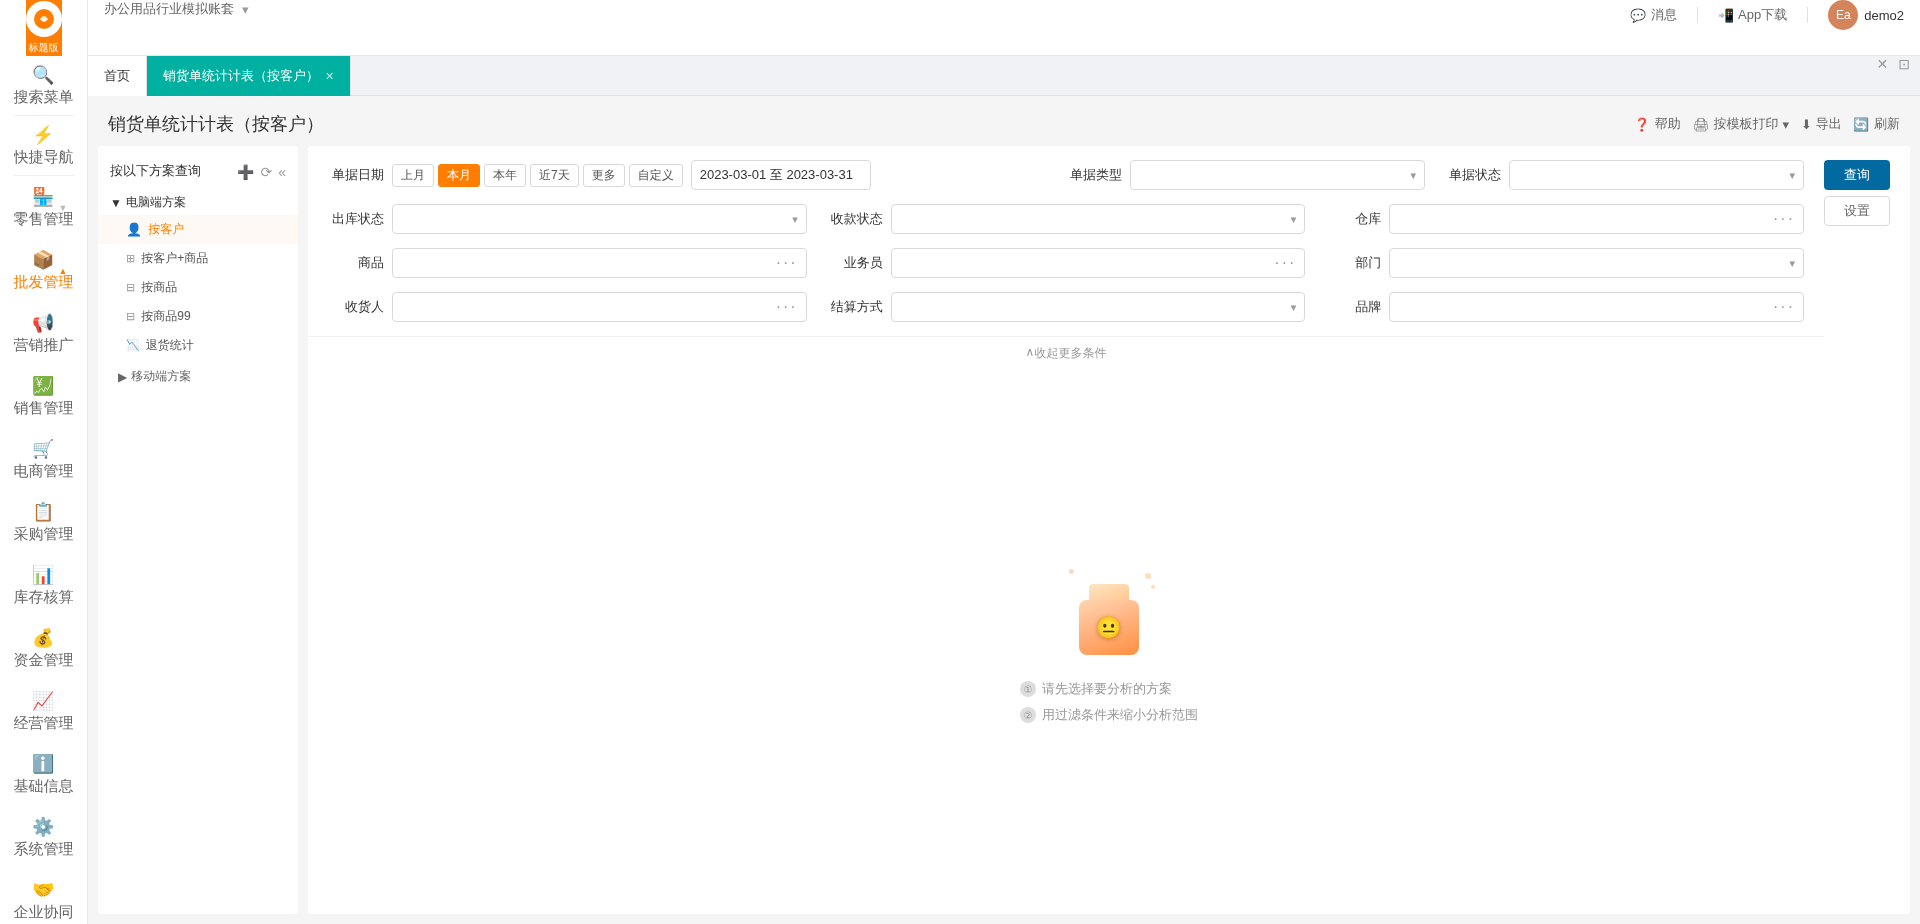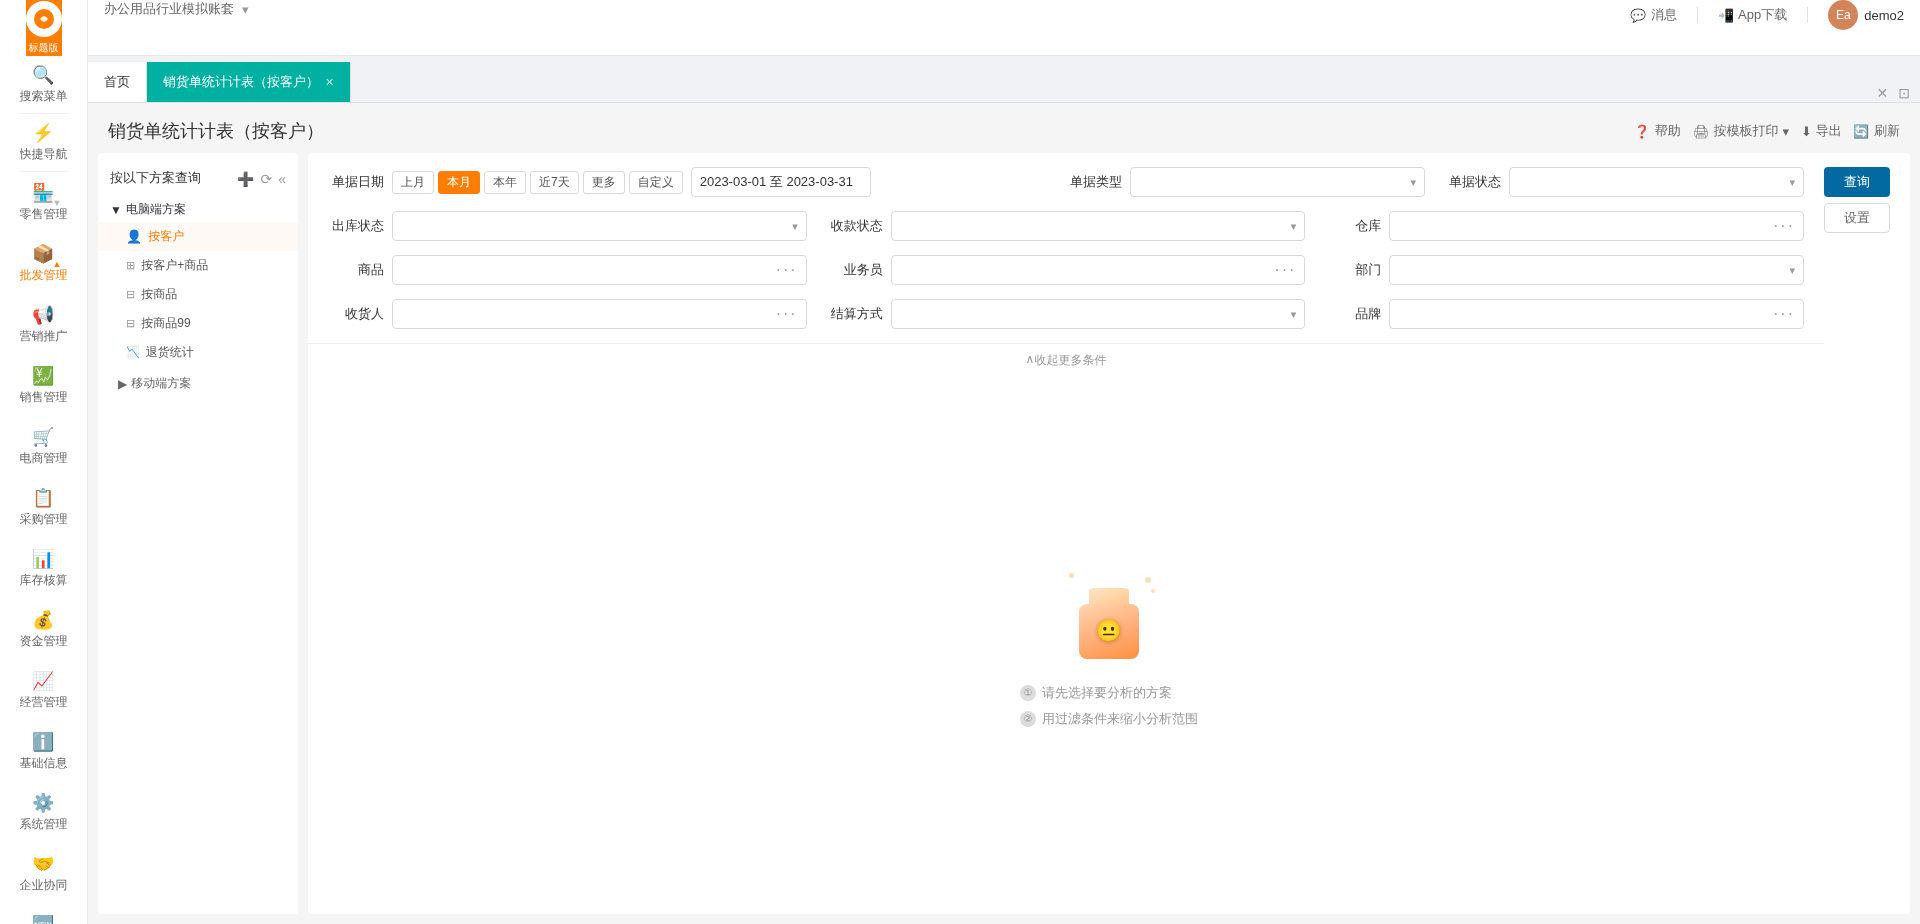--- a/index.html
+++ b/index.html
@@ -8,37 +8,37 @@
     
     .sidebar { width: 88px; background: #fff; border-right: 1px solid #e8e8e8; display: flex; flex-direction: column; height: 924px; align-items: center; }
     .sidebar-logo { height: 56px; background: #ff7d00; display: flex; align-items: center; justify-content: center; flex-direction: column; color: #fff; font-size: 11px; }
     .sidebar-logo .logo-icon { width: 36px; height: 36px; background: #fff; border-radius: 50%; display: flex; align-items: center; justify-content: center; margin-bottom: 2px; }
     .sidebar-logo .logo-icon svg { width: 24px; height: 24px; }
 
     .sidebar-nav { flex: 1; overflow-y: auto; }
     .sidebar-nav::-webkit-scrollbar { width: 0; }
     .sidebar-item { padding: 10px 0; text-align: center; cursor: pointer; color: #666; font-size: 12px; position: relative; }
     .sidebar-item .nav-icon { font-size: 18px; margin-bottom: 2px; display: block; }
-    .sidebar-item .nav-label { font-size: 12px; display: block; }
+    .sidebar-item .nav-label { font-size: 15px; display: block; }
 
     
     .main { flex: 1; display: flex; flex-direction: column; height: 924px; overflow: hidden; }
 
     
     .top-header { height: 56px; background: #fff; border-bottom: 1px solid #e8e8e8; display: flex; align-items: flex-start; justify-content: space-between; padding: 0 16px; }
     .header-left { display: flex; align-items: center; gap: 8px; }
     .header-title { font-size: 13px; color: #666; }
     .header-dropdown { color: #999; cursor: pointer; }
     .header-right { display: flex; align-items: center; gap: 20px; }
     .header-btn { display: flex; align-items: center; gap: 4px; font-size: 13px; color: #666; cursor: pointer; }
     .user-avatar { width: 30px; height: 30px; border-radius: 50%; background: #ff7d00; display: flex; align-items: center; justify-content: center; color: #fff; font-size: 12px; overflow: hidden; }
     .user-name { font-size: 13px; color: #333; cursor: pointer; }
 
     
-    .tab-bar { height: 47px; background: #f0f2f5; display: flex; align-items: flex-end; padding: 0 0; border-bottom: 1px solid #e0e0e0; font-family: Liberation Serif, serif; }
+    .tab-bar { height: 40px; background: #f0f2f5; display: flex; align-items: flex-start; padding: 0 0; border-bottom: 1px solid #e0e0e0; }
     .tab { height: 40px; padding: 0 16px; display: flex; align-items: center; gap: 6px; cursor: pointer; font-size: 13px; color: #666; border-right: 1px solid #e0e0e0; position: relative; }
     .tab.home { background: #fff; color: #333; }
     .tab.active { background: #00b0a0; color: #fff; }
     .tab .tab-close { font-size: 11px; cursor: pointer; opacity: 0.7; }
 
     
     .page-content { flex: 1; background: #f5f5f5; overflow: hidden; display: flex; flex-direction: column; }
     .page-header { padding: 16px 20px 10px; display: flex; align-items: center; justify-content: space-between; background: #f5f5f5; }
     .page-title { font-size: 18px; font-weight: 500; color: #333; }
     .page-actions { display: flex; align-items: center; gap: 12px; }

